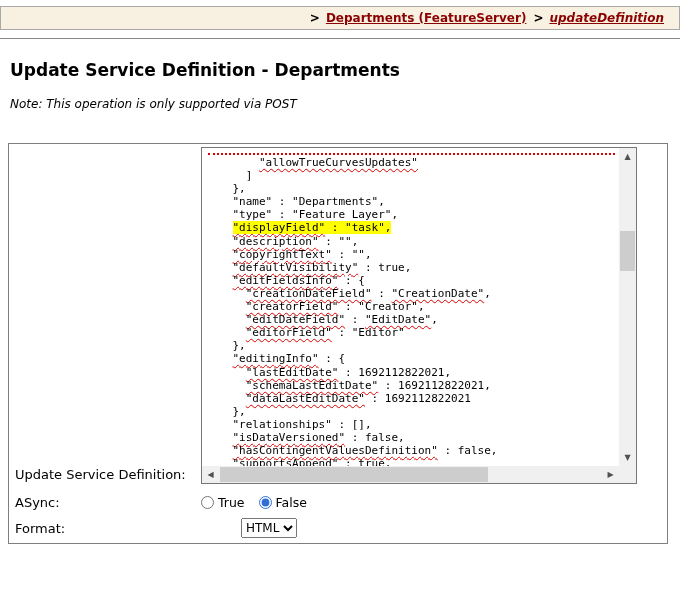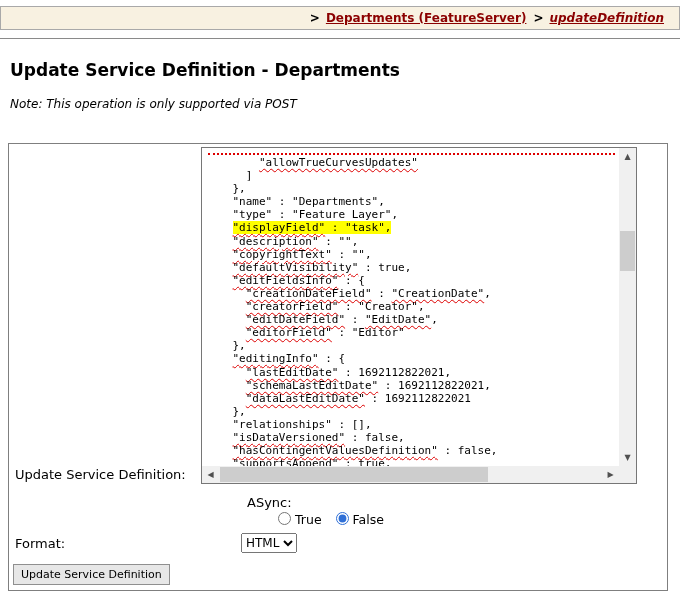--- a/index.html
+++ b/index.html
@@ -79,24 +79,24 @@
     font-size: 8px; color: #505050; line-height: 1; cursor: default; user-select: none;
   }
   .sbtn.up { top: 0; left: 0; }
   .sbtn.down { bottom: 0; left: 0; }
   .sbtn.left { left: 0; top: 0; }
   .sbtn.right { right: 0; top: 0; }
   .vthumb { position: absolute; left: 1px; width: 15px; top: 83px; height: 40px; background: #cdcdcd; }
   .hthumb { position: absolute; top: 1px; height: 15px; left: 18px; width: 268px; background: #cdcdcd; }
 
   
-  .row-async { margin-top: 9px; align-items: center; flex-direction: column; }
+  .row-async { margin-top: 9px; align-items: center; }
   .row-format { margin-top: 6px; align-items: center; gap: 40px; }
   .radio-group { display: flex; align-items: center; font-size: 12.5px; }
-  .radio-group label { display: flex; margin-right: 14px; cursor: pointer; }
+  .radio-group label { display: flex; align-items: center; margin-right: 14px; cursor: pointer; }
   .radio-group input { margin: 0 4px 0 0; accent-color: #2f6fd6; width: 13px; height: 13px; }
   .row-format select {
     font-family: "DejaVu Sans", "Liberation Sans", sans-serif;
     font-size: 12px; height: 20px;
   }
   .row-submit { margin-top: 11px; }
   .row-submit button {
     font-family: "DejaVu Sans", "Liberation Sans", sans-serif;
     font-size: 11px;
     padding: 3px 7px;
@@ -154,17 +154,14 @@
           <span>False</span>
         </label>
       </div>
   </div>
 
   <div class="row row-format">
     <div class="label-cell">Format:</div>
     <select><option>HTML</option></select>
   </div>
 
-  <div class="row row-submit">
-    <button type="button">Update Service Definition</button>
-  </div>
 
 </div>
 
 </body></html>

